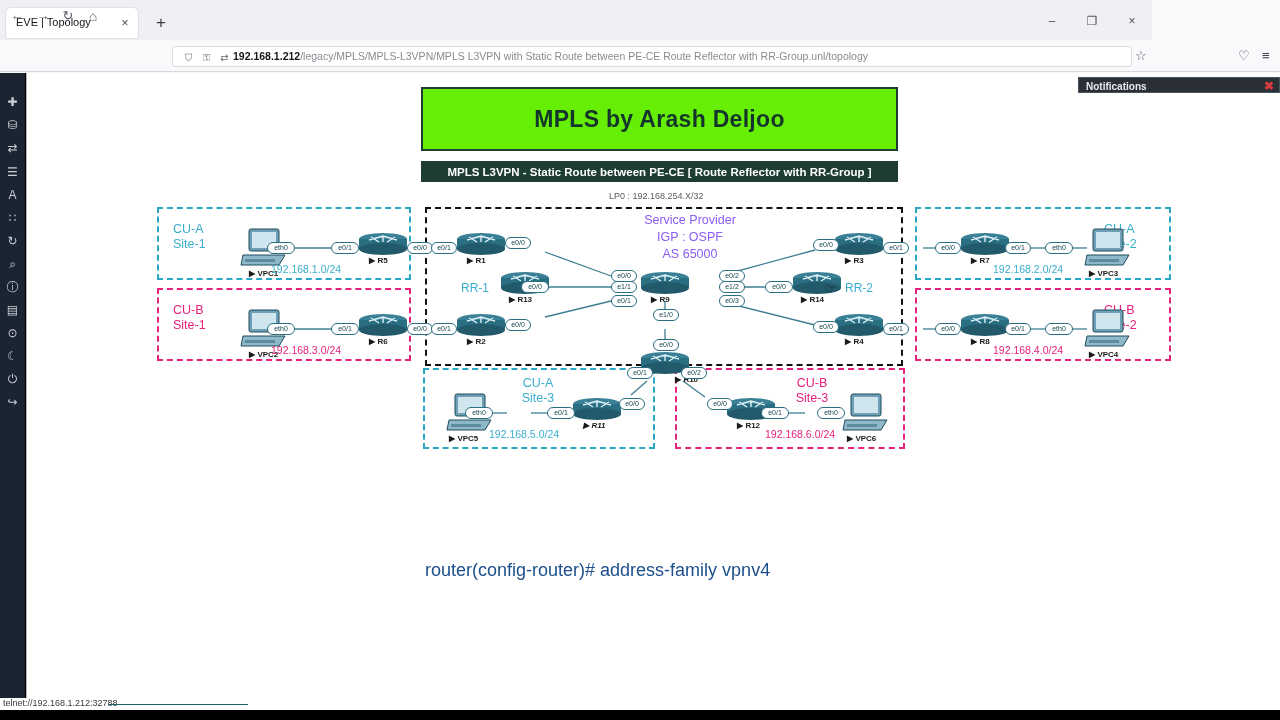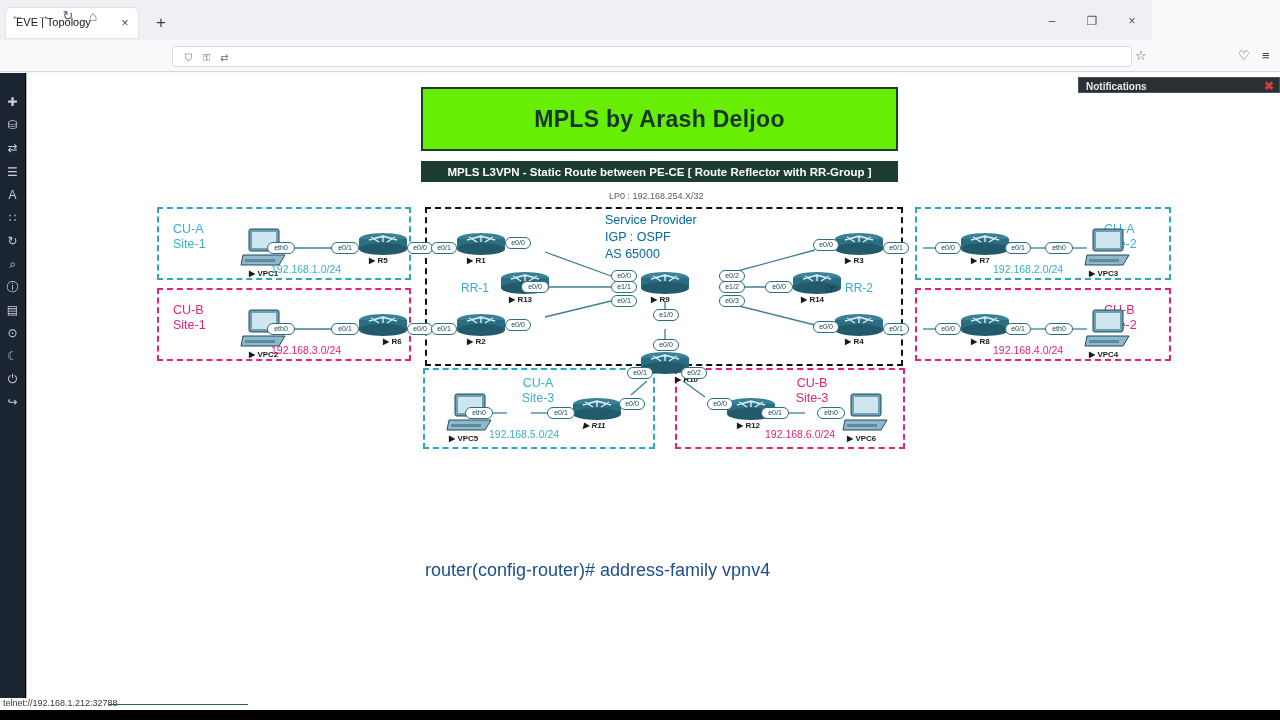--- a/index.html
+++ b/index.html
@@ -66,21 +66,21 @@
 
   .zone { position:absolute; }
   .zone.cyan  { border:2px dashed #2aa7c4; }
   .zone.pink  { border:2px dashed #e5217c; }
   .zone.black { border:2px dashed #111111; }
 
   .zlabel { position:absolute; font-size:12.5px; line-height:15px; font-weight:500; }
   .zlabel.cyan { color:#3aaecd; }
   .zlabel.pink { color:#e5217c; }
 
-  .sp-text { position:absolute; font-size:12.5px; line-height:17px; color:#0369a1; }
+  .sp-text { position:absolute; font-size:12.5px; line-height:17px; color:#8b5cf6; text-align:center; }
   .lp0 { position:absolute; font-size:9px; color:#5b5b5b; }
 
   .subnet { position:absolute; font-size:10.5px; white-space:nowrap; }
   .subnet.cyan { color:#3aaecd; }
   .subnet.pink { color:#e5217c; }
 
   .rname { position:absolute; font-size:8px; font-weight:bold; color:#1a1a1a; white-space:nowrap; }
   .rname .tri { color:#1a1a1a; }
   .rrlabel { position:absolute; font-size:12px; color:#3aaecd; font-weight:500; }
 
@@ -115,20 +115,21 @@
   <div class="navbar"></div>
   <div class="navicon" style="left:6px;">←</div>
   <div class="navicon" style="left:32px;">→</div>
   <div class="navicon" style="left:57px;">↻</div>
   <div class="navicon" style="left:82px; font-size:14px;">⌂</div>
 
   <div class="urlbar" title="Search with Google or enter address">
     <div class="urlicn" style="left:8px;">⛉</div>
     <div class="urlicn" style="left:26px;">⚿</div>
     <div class="urlicn" style="left:44px;">⇄</div>
+    <div class="urltext"><b>192.168.1.212</b><span>/legacy/MPLS/MPLS-L3VPN/MPLS L3VPN with Static Route between PE-CE Route Reflector with RR-Group.unl/topology</span></div>
   </div>
   <div class="star">☆</div>
   <div class="shield">♡</div>
   <div class="hamb">≡</div>
 
   <div class="appframe">
 
     <div class="sidebar">
       <div class="sb-ico" style="top:18px;">✚</div>
       <div class="sb-ico" style="top:41px;">⛁</div>
@@ -383,21 +384,21 @@
             <g transform="translate(818,321)">
                 <rect x="6" y="0" width="30" height="22" rx="2" fill="#6f9fb5" stroke="#1f4d5e"></rect>
                 <rect x="9" y="3" width="24" height="16" fill="#cfe6ef"></rect>
                 <path d="M0 26 L42 26 L36 36 L-2 36 Z" fill="#8fb8c9" stroke="#1f4d5e"></path>
                 <rect x="2" y="30" width="30" height="3" fill="#5d8ba0"></rect>
               </g>
           </g>
         </svg>
 
         <div class="rname" style="left:342px; top:183px;"><span class="tri">▶</span> <span>R5</span></div>
-        <div class="rname" style="left:356px; top:264px;"><span class="tri">▶</span> <span>R6</span></div>
+        <div class="rname" style="left:342px; top:264px;"><span class="tri">▶</span> <span>R6</span></div>
         <div class="rname" style="left:440px; top:183px;"><span class="tri">▶</span> <span>R1</span></div>
         <div class="rname" style="left:440px; top:264px;"><span class="tri">▶</span> <span>R2</span></div>
         <div class="rname" style="left:482px; top:222px;"><span class="tri">▶</span> <span>R13</span></div>
         <div class="rname" style="left:624px; top:222px;"><span class="tri">▶</span> <span>R9</span></div>
         <div class="rname" style="left:818px; top:183px;"><span class="tri">▶</span> <span>R3</span></div>
         <div class="rname" style="left:818px; top:264px;"><span class="tri">▶</span> <span>R4</span></div>
         <div class="rname" style="left:774px; top:222px;"><span class="tri">▶</span> <span>R14</span></div>
         <div class="rname" style="left:944px; top:183px;"><span class="tri">▶</span> <span>R7</span></div>
         <div class="rname" style="left:944px; top:264px;"><span class="tri">▶</span> <span>R8</span></div>
         <div class="rname" style="left:648px; top:302px;"><span class="tri">▶</span> <span>R10</span></div>

